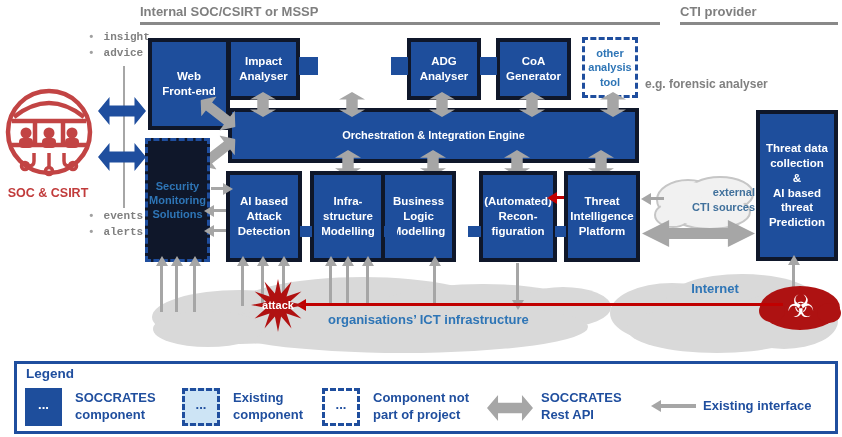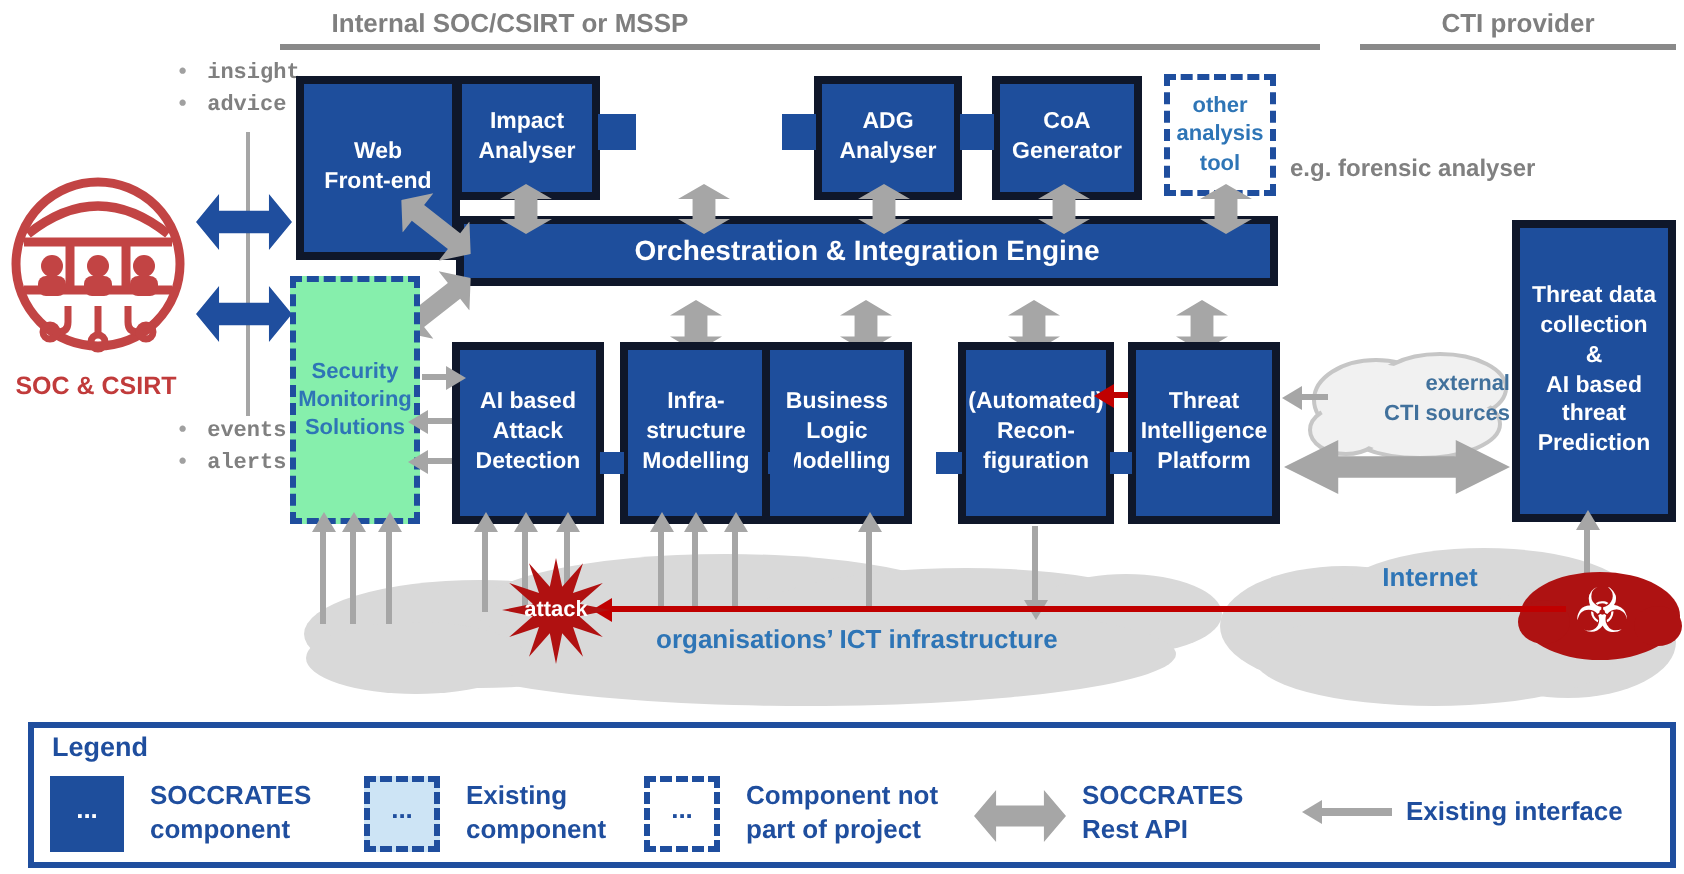--- a/index.html
+++ b/index.html
@@ -2,25 +2,25 @@
 <html><head>
 <meta charset="utf-8">
 <style>
   html,body{margin:0;padding:0;background:#fff;font-family:"Liberation Sans",sans-serif;}
   #canvas{position:relative;width:842px;height:437px;background:#fff;overflow:hidden;}
   .abs{position:absolute;}
   
   .box{position:absolute;background:#1E4E9C;border:4px solid #0f172a;color:#fff;font-weight:bold;
        font-size:11.5px;line-height:1.3;display:flex;align-items:center;justify-content:center;
        text-align:center;white-space:pre-line;box-sizing:border-box;}
-  .box.light{background:#86efac;border:3px dashed #1F4E9E;color:#2E75B6;}
+  .box.light{background:#0f172a;border:3px dashed #1F4E9E;color:#2E75B6;}
   .box.white{background:#ffffff;border:3px dashed #1F4E9E;color:#2E75B6;}
   .conn{position:absolute;background:#1E4E9C;}
   
-  .hlabel{position:absolute;color:#7f7f7f;font-weight:bold;font-size:13px;text-align:center;}
+  .hlabel{position:absolute;color:#7f7f7f;font-weight:bold;font-size:13px;text-align:left;}
   .hline{position:absolute;height:3px;background:#898989;}
   .gray-note{position:absolute;color:#808080;font-weight:bold;font-size:12px;}
   
   .bullet{position:absolute;color:#808080;font-size:11px;font-weight:bold;font-family:Liberation Mono, monospace;}
   .bullet::before{content:"\2022";margin-right:9px;color:#a0a0a0;}
   .vline{position:absolute;width:2px;background:#A6A6A6;}
   
   .dblv{position:absolute;background:#A6A6A6;
     clip-path:polygon(50% 0,100% 30%,72% 30%,72% 70%,100% 70%,50% 100%,0 70%,28% 70%,28% 30%,0 30%);}
   .dblh{position:absolute;background:#A6A6A6;
@@ -116,21 +116,21 @@
 Generator</div>
   <div class="box white" style="left:582px;top:37px;width:56px;height:61px;font-size:11px;">other
 analysis
 tool</div>
   <div class="gray-note" style="left:645px;top:77px;">e.g. forensic analyser</div>
 
   <div class="conn" style="left:299px;top:57px;width:19px;height:18px;"></div>
   <div class="conn" style="left:391px;top:57px;width:17px;height:18px;"></div>
   <div class="conn" style="left:480px;top:57px;width:17px;height:18px;"></div>
 
-  <div class="box" style="left:228px;top:108px;width:411px;height:35px;font-size:14px;">Orchestration &amp; Integration Engine</div>
+  <div class="box" style="left:228px;top:108px;width:411px;height:55px;font-size:11px;">Orchestration &amp; Integration Engine</div>
 
   <div class="dblv" style="left:250px;top:92px;width:26px;height:25px;"></div>
   <div class="dblv" style="left:339px;top:92px;width:26px;height:25px;"></div>
   <div class="dblv" style="left:429px;top:92px;width:26px;height:25px;"></div>
   <div class="dblv" style="left:519px;top:92px;width:26px;height:25px;"></div>
   <div class="dblv" style="left:600px;top:92px;width:26px;height:25px;"></div>
 
   <div class="dblh" style="left:196px;top:101px;width:44px;height:25px;transform:rotate(38deg);"></div>
   <div class="dblh" style="left:196px;top:140px;width:44px;height:25px;transform:rotate(-38deg);"></div>
 

